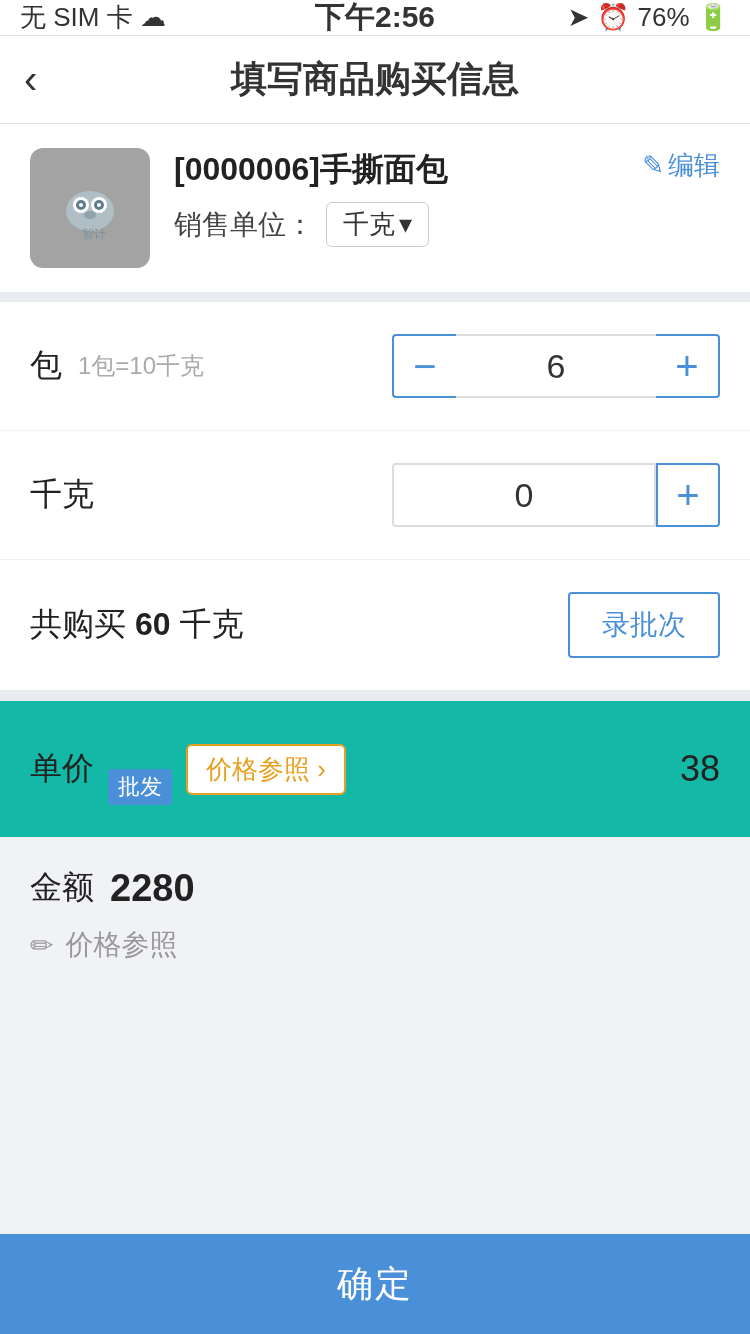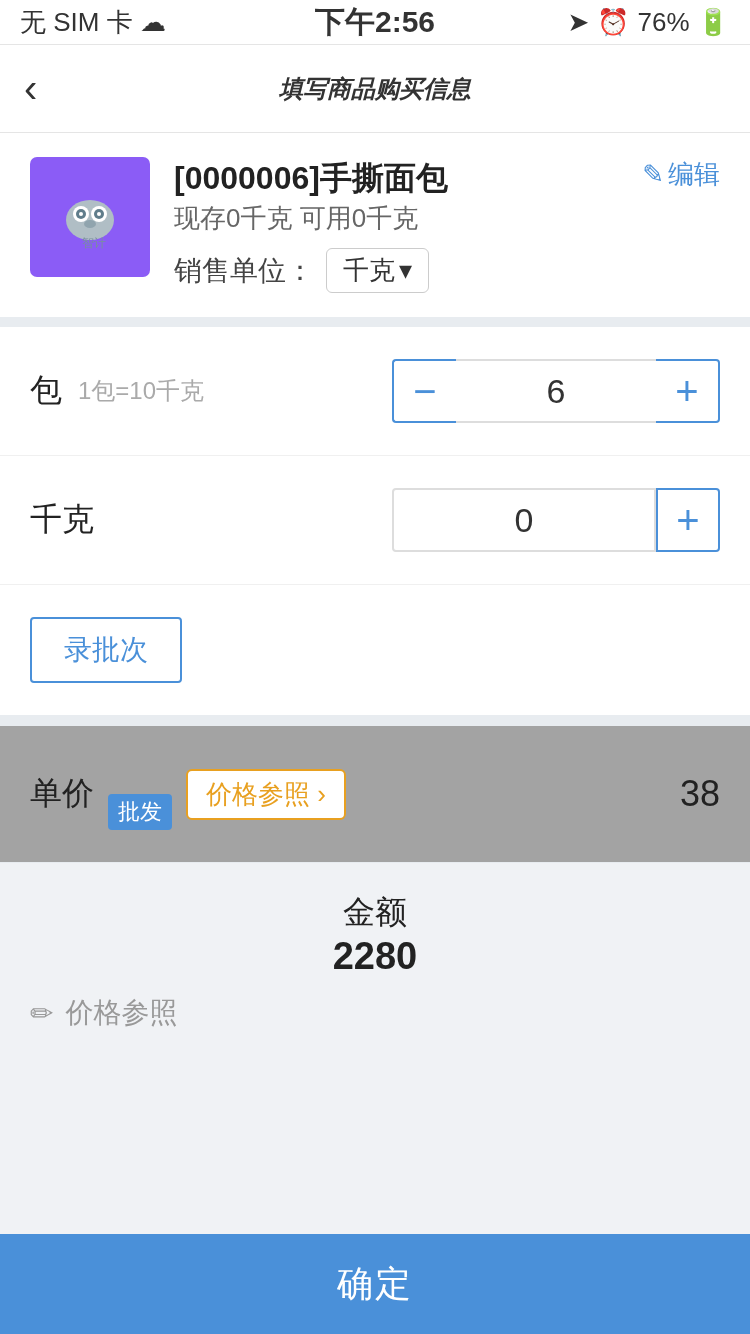--- a/index.html
+++ b/index.html
@@ -9,21 +9,21 @@
       min-height: 1334px;
       font-family: -apple-system, "PingFang SC", "Helvetica Neue", Arial, sans-serif;
       background: #f0f2f5;
       font-size: 32px;
       position: relative;
     }
 
     
     .status-bar {
       width: 750px;
-      height: 45px;
+      height: 36px;
       background: #fff;
       display: flex;
       align-items: center;
       justify-content: space-between;
       padding: 0 20px;
       font-size: 28px;
       font-weight: 500;
       border-bottom: 1px solid #e5e5e5;
     }
     .status-left {
@@ -61,57 +61,57 @@
       border-bottom: 1px solid #e5e5e5;
     }
     .nav-back {
       position: absolute;
       left: 24px;
       font-size: 40px;
       color: #333;
       cursor: pointer;
     }
     .nav-title {
-      font-size: 24px;
+      font-size: 36px;
       font-weight: 600;
       color: #333;
-      font-style: italic;
     }
 
     
     .product-card {
       background: #fff;
       padding: 24px 30px;
       display: flex;
       align-items: flex-start;
       gap: 24px;
       border-bottom: 10px solid #e8ecf0;
     }
     .product-thumb {
       width: 120px;
       height: 120px;
-      background: #8b5cf6;
-      border-radius: 7px;
+      background: #a3a3a3;
+      border-radius: 13px;
       display: flex;
       align-items: center;
       justify-content: center;
       flex-shrink: 0;
       overflow: hidden;
     }
     .product-thumb svg {
       width: 70px;
       height: 70px;
     }
     .product-info {
       flex: 1;
     }
     .product-name-row {
       display: flex;
       justify-content: space-between;
       align-items: flex-start;
+      margin-bottom: 10px;
     }
     .product-name {
       font-size: 32px;
       font-weight: 600;
       color: #222;
     }
     .edit-btn {
       font-size: 26px;
       color: #4a90d9;
       display: flex;
@@ -242,21 +242,21 @@
     }
 
     
     .section-divider {
       height: 10px;
       background: #e8ecf0;
     }
 
     
     .price-section {
-      background: #a3a3a3;
+      background: #14b8a6;
       padding: 32px 30px;
       border-bottom: 1px solid #e8ecf0;
       display: flex;
       align-items: center;
       justify-content: space-between;
     }
     .price-label-group {
       display: flex;
       align-items: center;
       gap: 14px;
@@ -291,23 +291,23 @@
       font-weight: 500;
     }
 
     
     .amount-section {
       background: #f0f2f5;
       padding: 28px 30px 20px 30px;
     }
     .amount-row {
       display: flex;
-      align-items: center;
+      align-items: flex-end;
+      gap: 16px;
       margin-bottom: 16px;
-      flex-direction: column;
     }
     .amount-label {
       font-size: 32px;
       color: #222;
     }
     .amount-value {
       font-size: 38px;
       font-weight: 600;
       color: #222;
     }
@@ -399,21 +399,20 @@
         </svg>
       </div>
       <div class="product-info">
         <div class="product-name-row">
           <span class="product-name">[0000006]手撕面包</span>
           <span class="edit-btn">
             <span>✎</span>
             <span>编辑</span>
           </span>
         </div>
-        <div class="product-stock">现存0千克  可用0千克</div>
         <div class="unit-row">
           <span>销售单位：</span>
           <div class="unit-select">
             <span>千克</span>
             <span>▾</span>
           </div>
         </div>
       </div>
     </div>
 
@@ -435,20 +434,25 @@
         <div class="form-label">
           <span>千克</span>
         </div>
         <div class="quantity-control">
           <input class="qty-input-only" type="text" value="0" style="">
           <div class="qty-btn qty-btn-right" style="border-left:2px solid #4a90d9;">+</div>
         </div>
       </div>
 
       <div class="summary-row">
+        <div class="summary-text">
+          <span>共购买</span>
+          <span class="summary-value">60</span>
+          <span>千克</span>
+        </div>
         <div class="record-btn">录批次</div>
       </div>
     </div>
 
     <div class="section-divider"></div>
 
     <div class="price-section">
       <div class="price-label-group">
         <span class="price-label">单价</span>
         <span class="batch-badge">批发</span>

